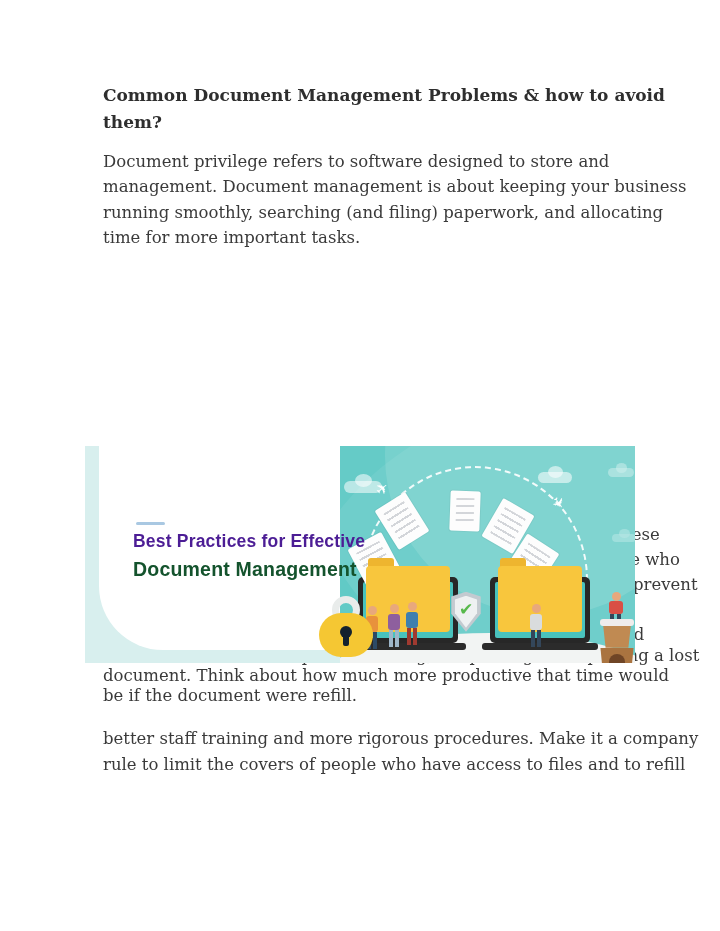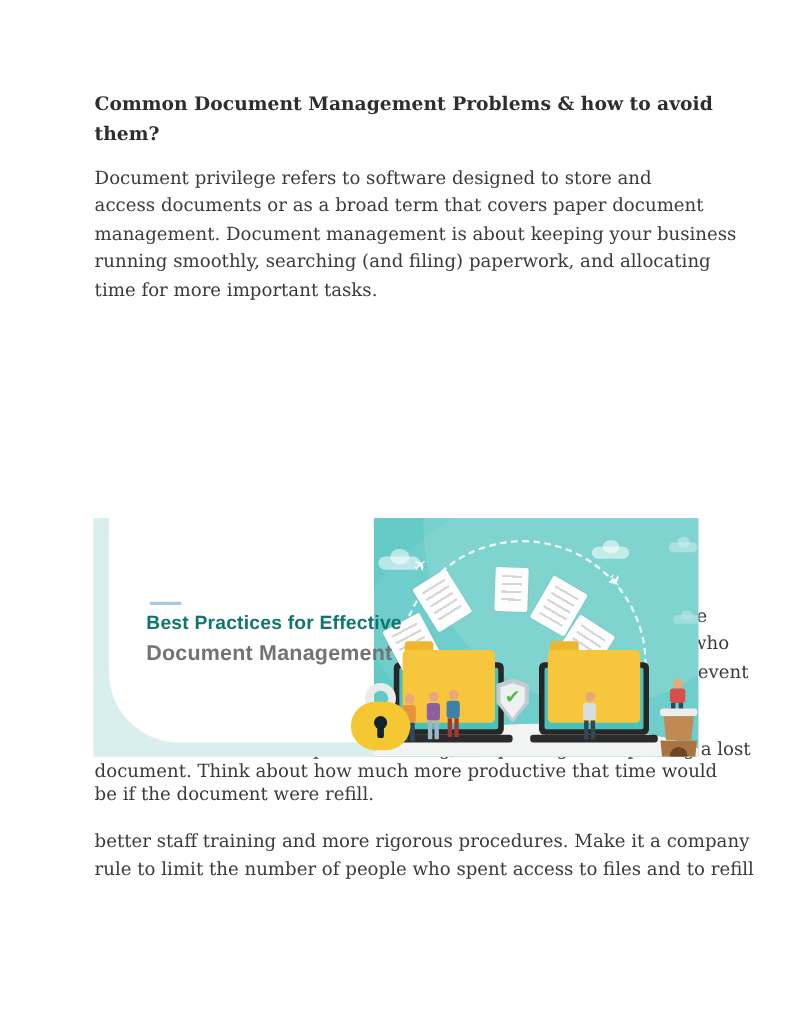--- a/index.html
+++ b/index.html
@@ -1,40 +1,40 @@
 <!DOCTYPE html>
 <html><head>
 <meta charset="utf-8">
 <style>
   html,body{margin:0;padding:0;background:#fff;}
   .page{position:relative;width:720px;height:931px;background:#ffffff;overflow:hidden;
         font-family:"DejaVu Serif", serif;color:#3a3a3a;}
 
   
   .content{position:absolute;left:86px;top:82px;width:548px;}
-  .line{white-space:pre;}
+  .line{white-space:pre;margin-left:17px;}
   h1.heading{margin:0;font-size:17px;line-height:27px;font-weight:bold;color:#2e2e2e;}
   .para{font-size:16.5px;color:#3a3a3a;}
   .para.lh-wide .line{line-height:25.4px;}
   .para.lh-tight .line{line-height:20.3px;}
   .p1{margin-top:13px;}
   .p2{margin-top:54px;}
   .p3{margin-top:2px;}
   .p4{margin-top:20px;}
   .bold{font-weight:bold;color:#2e2e2e;}
 
   
   .banner{position:absolute;left:85px;top:277px;width:550px;height:217px;background:#d8efee;overflow:hidden;}
   .white-card{position:absolute;left:14px;top:0;width:241px;height:204px;background:#ffffff;
               border-radius:0 0 0 64px;z-index:2;}
   .accent-line{position:absolute;left:37px;top:76px;width:29px;height:3px;background:#a9c8e2;border-radius:2px;}
   .banner-title1{position:absolute;left:34px;top:85px;font-family:"Liberation Sans",sans-serif;
-                 font-size:17.5px;font-weight:600;color:#0f766e;letter-spacing:.2px;white-space:pre;}
+                 font-size:17.5px;font-weight:600;color:#4c1d95;letter-spacing:.2px;white-space:pre;}
   .banner-title2{position:absolute;left:34px;top:112px;font-family:"Liberation Sans",sans-serif;
-                 font-size:19.5px;font-weight:700;color:#737373;letter-spacing:.2px;white-space:pre;}
+                 font-size:19.5px;font-weight:700;color:#14532d;letter-spacing:.2px;white-space:pre;}
 
   .illus{position:absolute;left:255px;top:0;width:295px;height:217px;background:#56c6c2;overflow:hidden;z-index:1;}
   .circ{position:absolute;border-radius:50%;}
   .circ1{right:-70px;top:-150px;width:320px;height:320px;background:rgba(255,255,255,.12);}
   .circ2{right:-150px;top:-240px;width:480px;height:480px;background:rgba(255,255,255,.09);}
   .circ3{left:-60px;bottom:-300px;width:560px;height:560px;background:rgba(255,255,255,.07);}
   .ground{position:absolute;left:-30px;bottom:-80px;width:360px;height:110px;background:#f2f4f3;border-radius:50%;z-index:1;}
 
   .cloud{position:absolute;background:rgba(255,255,255,.55);border-radius:8px;z-index:1;}
   .cloud::before{content:"";position:absolute;left:30%;top:-55%;width:45%;height:110%;
@@ -111,21 +111,20 @@
 
   <div class="content">
 
     <h1 class="heading">
       <div class="line">Common Document Management Problems &amp; how to avoid</div>
       <div class="line">them?</div>
     </h1>
 
     <div class="para lh-wide p1">
       <div class="line">Document privilege refers to software designed to store and</div>
-      <div class="line">access documents or as a broad term that covers paper document</div>
       <div class="line">management. Document management is about keeping your business</div>
       <div class="line">running smoothly, searching (and filing) paperwork, and allocating</div>
       <div class="line">time for more important tasks.</div>
     </div>
 
     <div class="banner" style="left:-1px;top:195px;position:relative;width:550px;height:217px;">
       <div class="white-card">
         <div class="accent-line"></div>
         <div class="banner-title1">Best Practices for Effective</div>
         <div class="banner-title2">Document Management</div>
@@ -255,17 +254,17 @@
 
     <div class="para lh-tight p3">
       <div class="line"><span class="bold">Lost documents</span><span> 7.5% of all business documents are lost — and</span></div>
       <div class="line">never found. The time spent searching, the privilege of replacing a lost</div>
       <div class="line">document. Think about how much more productive that time would</div>
       <div class="line">be if the document were refill.</div>
     </div>
 
     <div class="para lh-wide p4">
       <div class="line">better staff training and more rigorous procedures. Make it a company</div>
-      <div class="line">rule to limit the number of people who spent access to files and to refill</div>
+      <div class="line">rule to limit the covers of people who have access to files and to refill</div>
     </div>
 
   </div>
 </div>
 
 </body></html>

